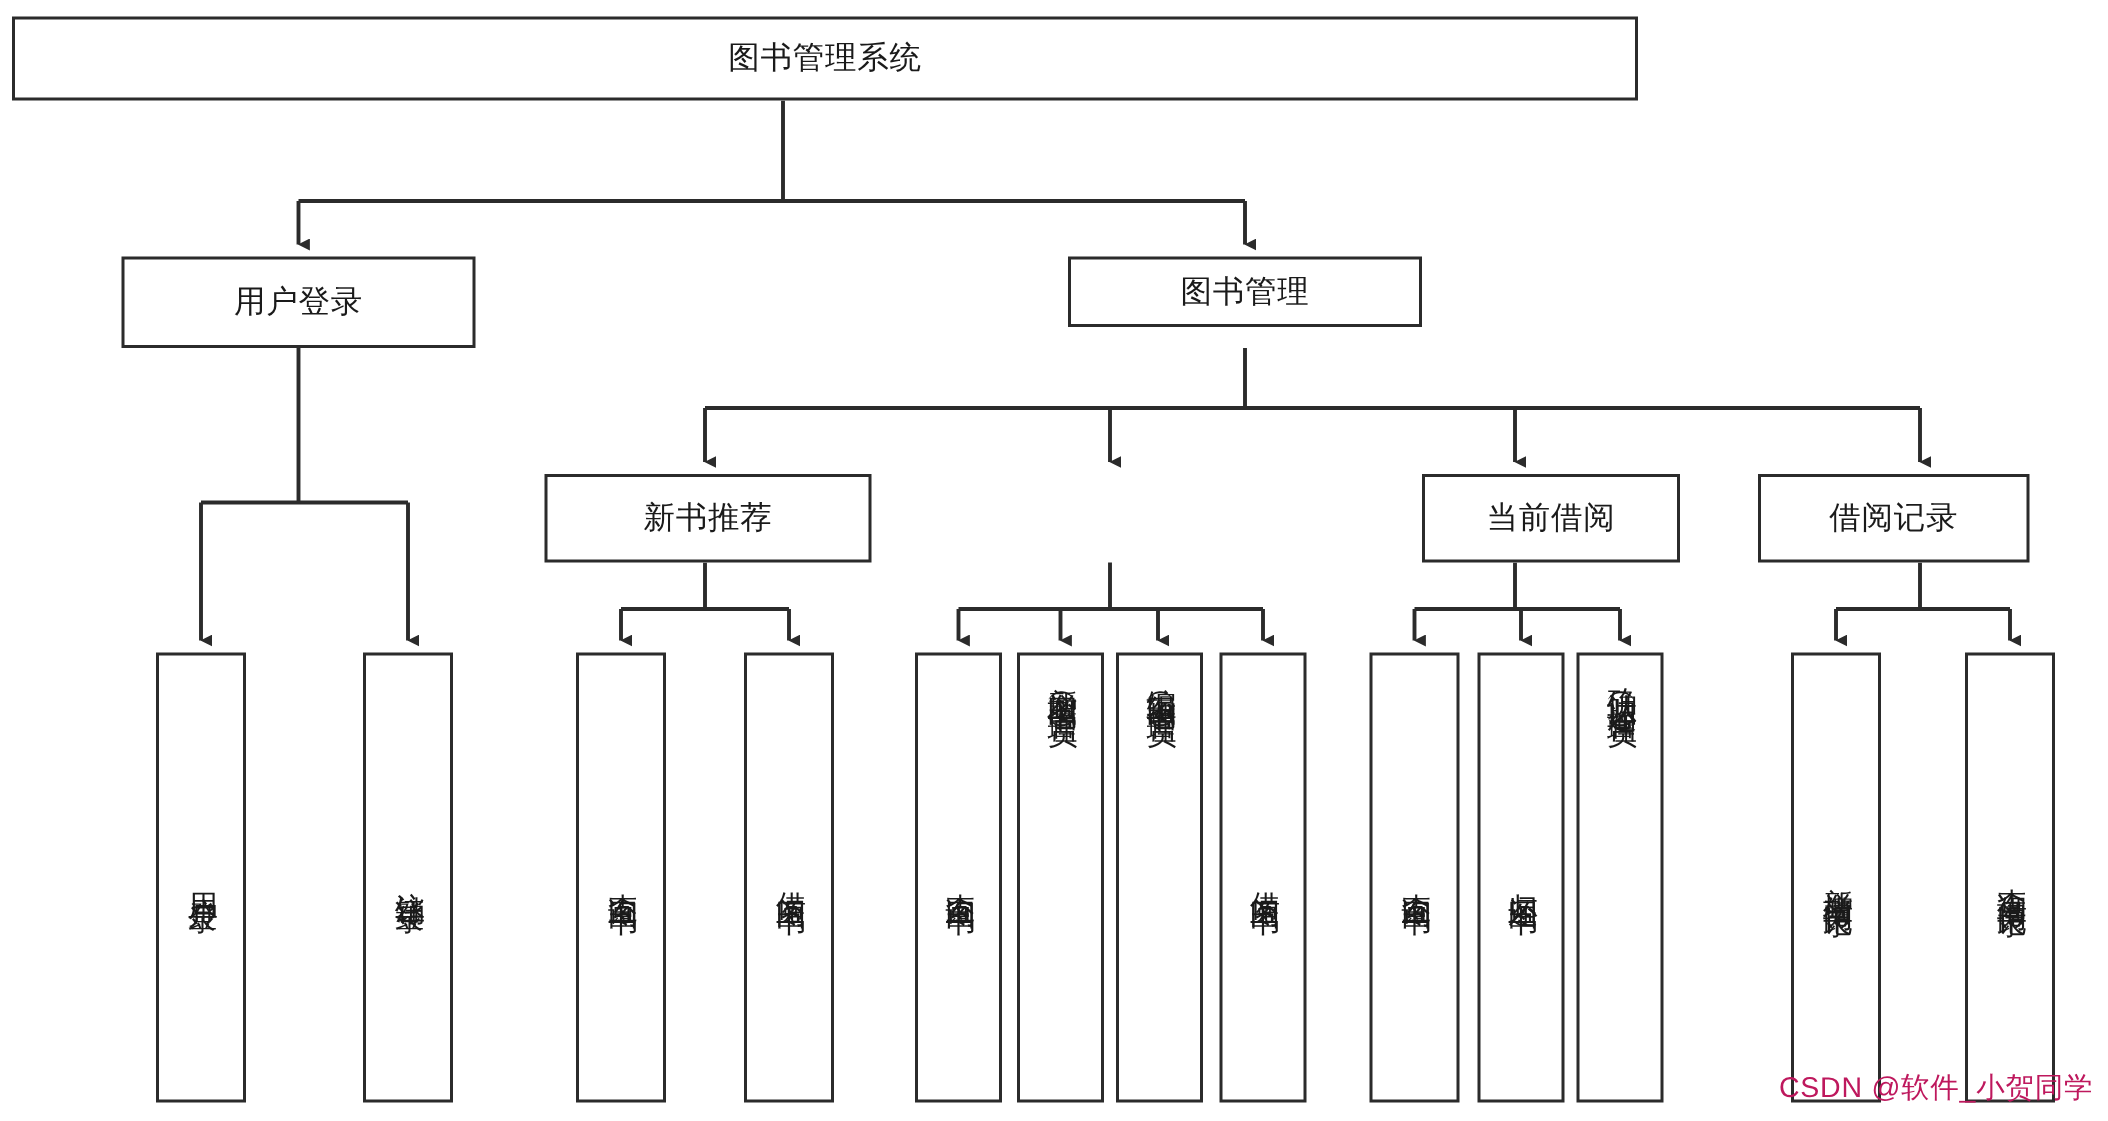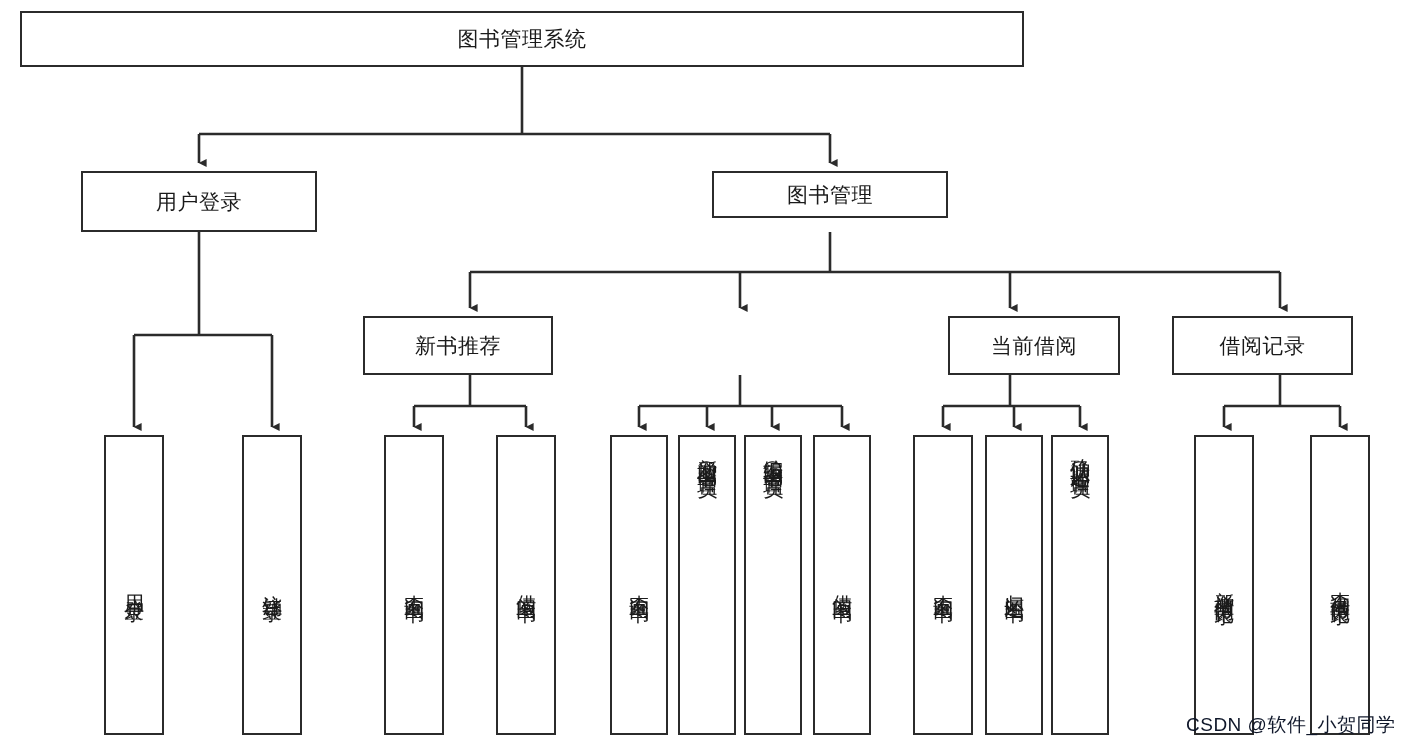--- a/index.html
+++ b/index.html
@@ -59,21 +59,21 @@
     top: 0;
     width: 1405px;
     height: 747px;
     pointer-events: none;
   }
   .watermark {
     position: absolute;
     left: 1186px;
     top: 712px;
     font-size: 19px;
-    color: #0f172a;
+    color: #be185d;
     white-space: nowrap;
     letter-spacing: 0.5px;
   }
 </style>
 </head>
 <body>
 
 <div id="canvas">
 
   <svg class="connectors" viewBox="0 0 1405 747">
@@ -119,32 +119,32 @@
       <path d="M1014,406 L1014,427" marker-end="url(#arrowhead)"></path>
       <path d="M1080,406 L1080,427" marker-end="url(#arrowhead)"></path>
 
       <path d="M1280,375 L1280,406"></path>
       <path d="M1224,406 L1340,406"></path>
       <path d="M1224,406 L1224,427" marker-end="url(#arrowhead)"></path>
       <path d="M1340,406 L1340,427" marker-end="url(#arrowhead)"></path>
     </g>
   </svg>
 
-  <div class="node" style="left:20px; top:11px; width:1004px; height:56px;">
+  <div class="node" style="left:8px; top:11px; width:1084px; height:56px;">
     <span class="node-label">图书管理系统</span>
   </div>
 
   <div class="node" style="left:81px; top:171px; width:236px; height:61px;">
     <span class="node-label">用户登录</span>
   </div>
   <div class="node" style="left:712px; top:171px; width:236px; height:47px;">
     <span class="node-label">图书管理</span>
   </div>
 
-  <div class="node" style="left:363px; top:316px; width:190px; height:59px;">
+  <div class="node" style="left:363px; top:316px; width:218px; height:59px;">
     <span class="node-label">新书推荐</span>
   </div>
   <div class="node" style="left:902px; top:316px; width:172px; height:59px;margin-left:46px;">
     <span class="node-label">当前借阅</span>
   </div>
   <div class="node" style="left:1172px; top:316px; width:181px; height:59px;">
     <span class="node-label">借阅记录</span>
   </div>
 
   <div class="node vertical centered" style="left:104px; top:435px; width:60px; height:300px;">

